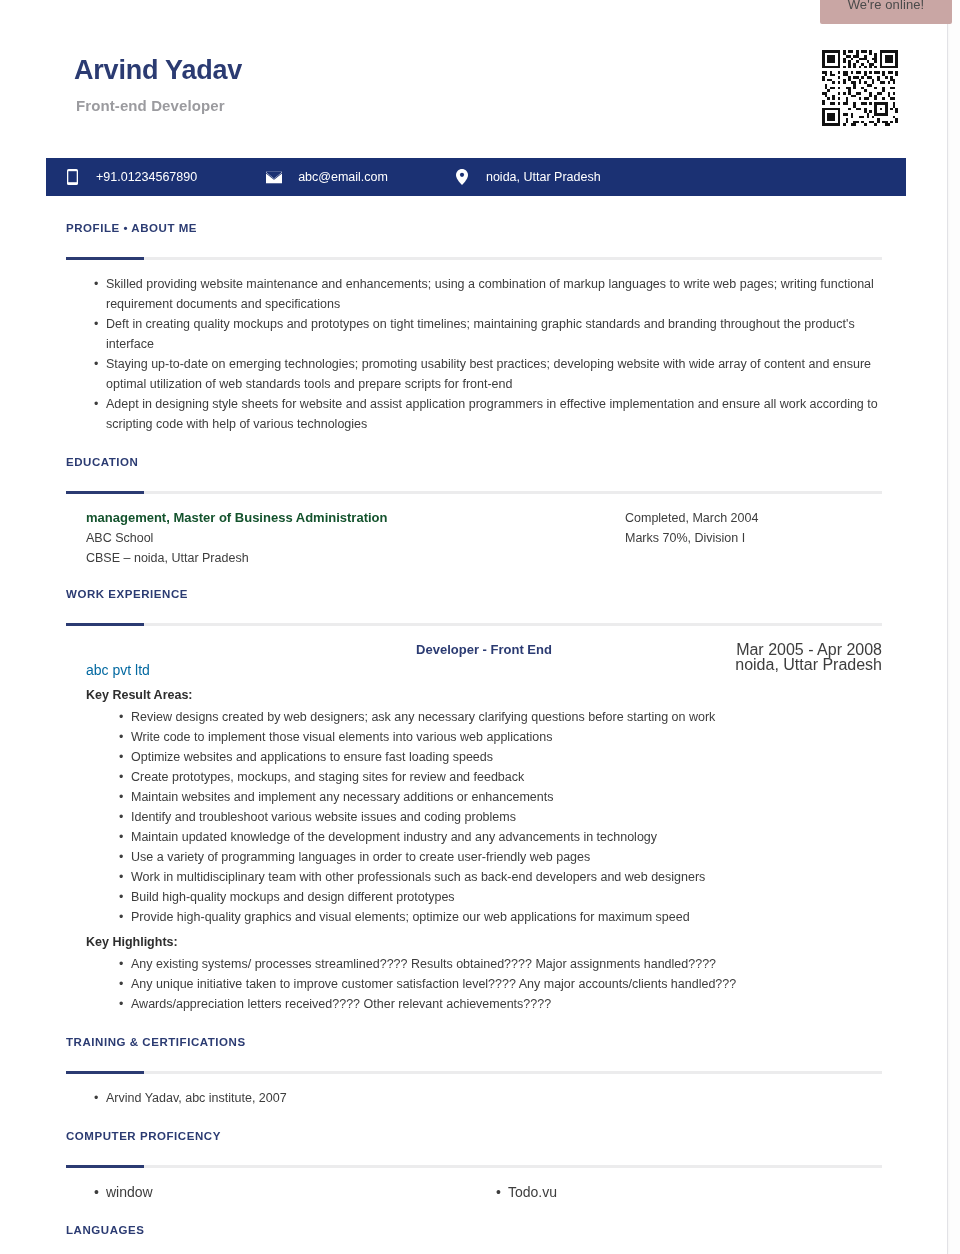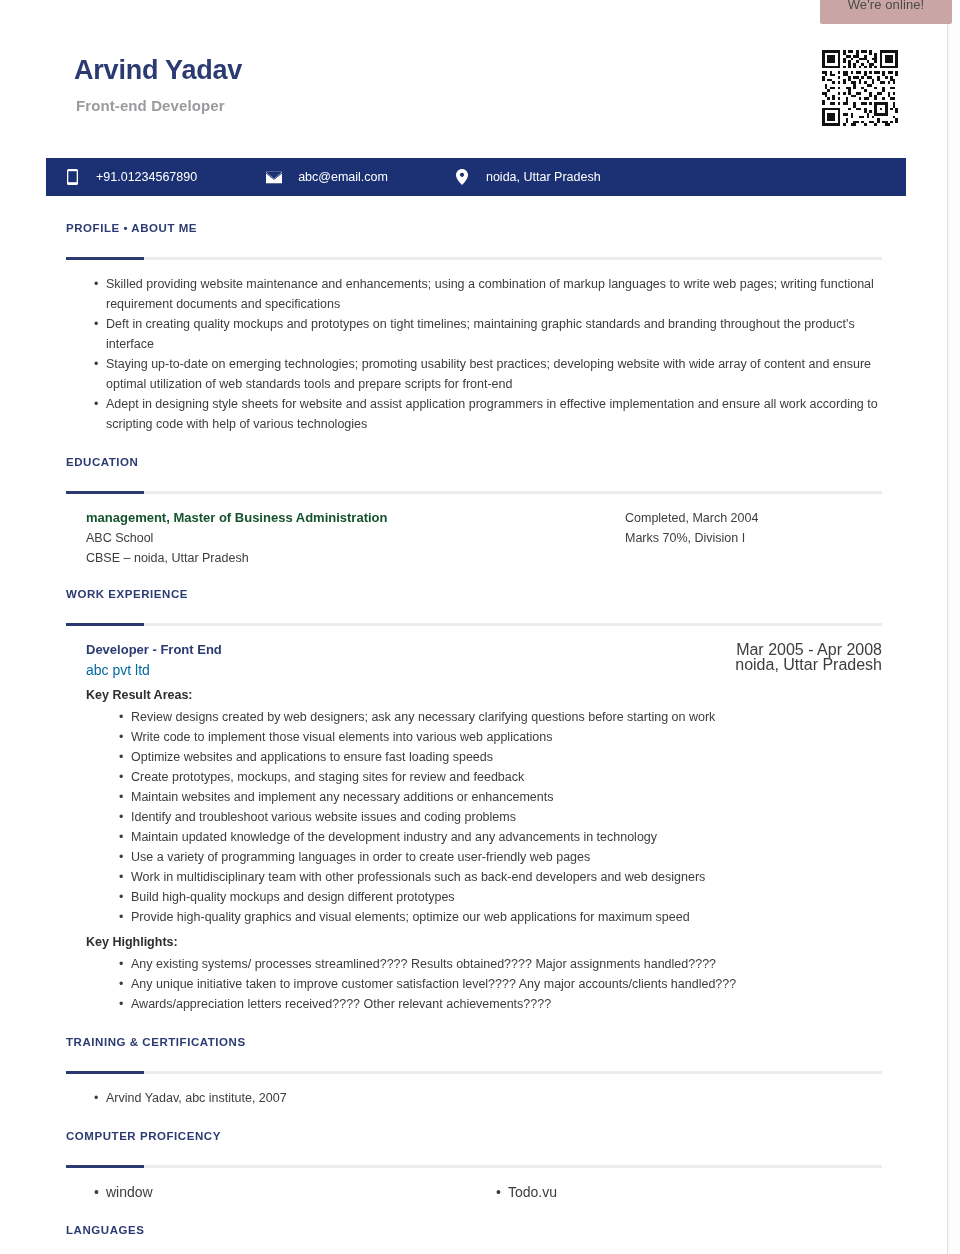--- a/index.html
+++ b/index.html
@@ -176,20 +176,21 @@
     color: #3d3d3d;
   }
 
   
   .work-block { position: relative; margin-left: 20px; }
   .work-title {
     font-size: 13px;
     font-weight: bold;
     color: #2b3b72;
     line-height: 20px;
+    text-align: center;
   }
   .work-company {
     font-size: 14px;
     line-height: 20px;
     color: #0369a1;
   }
   .work-meta {
     position: absolute;
     right: 0;
     top: 2px;

